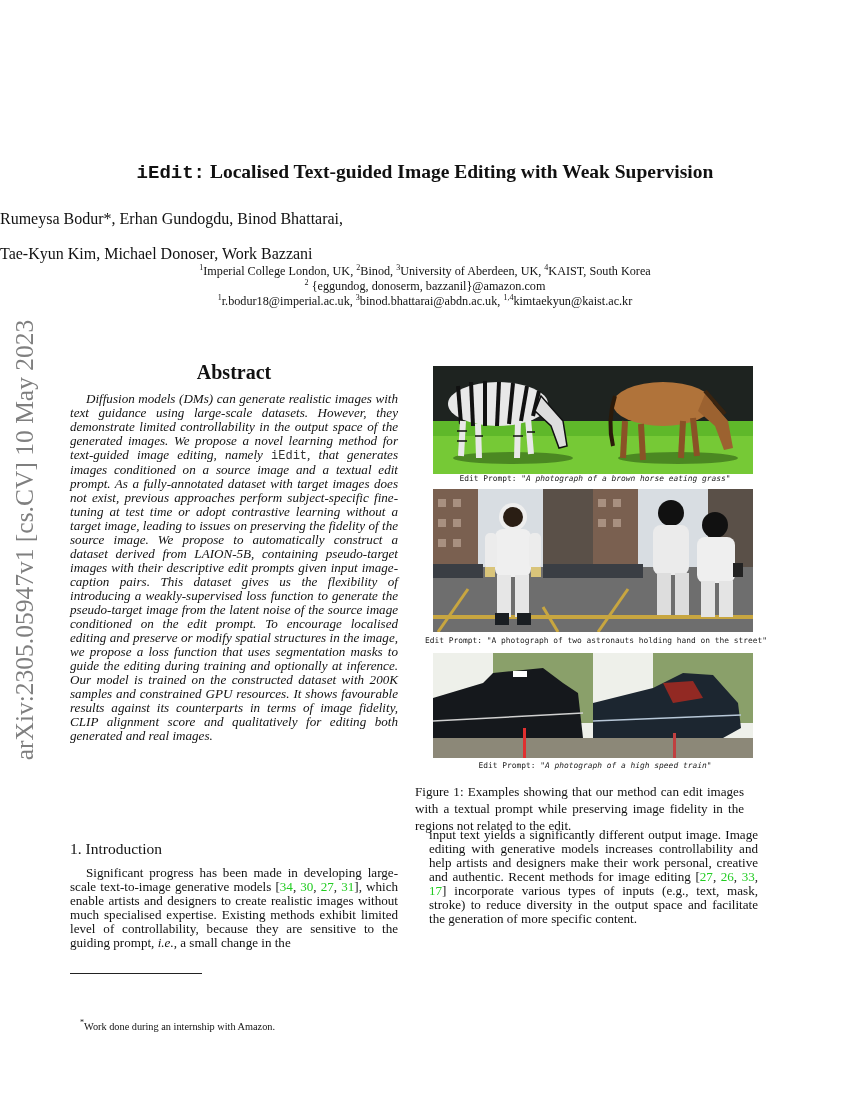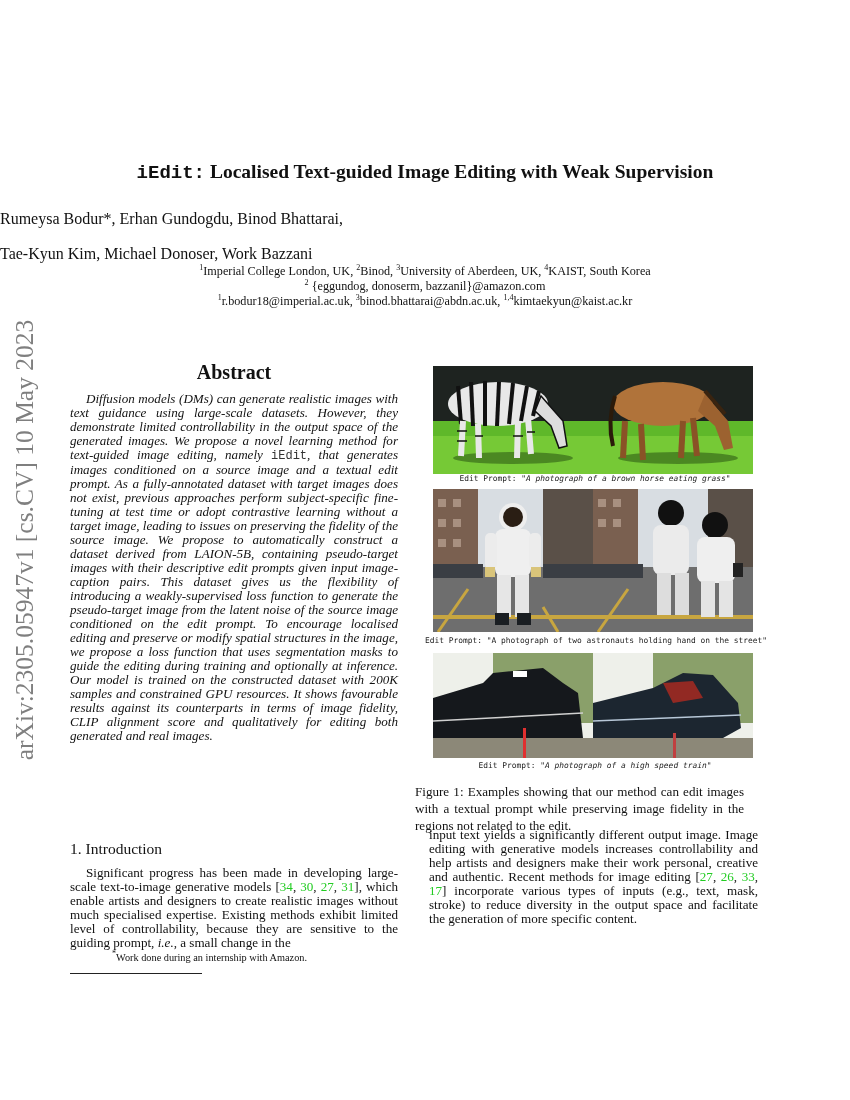--- a/index.html
+++ b/index.html
@@ -15,21 +15,21 @@
            font-size: 25.5px; color: #7f7f7f; white-space: nowrap; width: 500px; text-align: center; }
   .abstract-h { left: 66px; width: 336px; top: 361px; text-align: center; font-weight: bold; font-size: 20px; }
   .col { font-size: 13.1px; line-height: 14px; text-align: justify; }
   .abstract { left: 70px; width: 328px; top: 392px; font-style: italic; }
   .abstract .indent, .intro .indent { text-indent: 16px; }
   .abstract .mono { font-family: "Liberation Mono", "DejaVu Sans Mono", monospace; font-style: normal; font-size: 12px; color: #333; }
   .intro-h { left: 70px; top: 840px; font-weight: normal; font-size: 15.5px; }
   .intro { left: 70px; width: 328px; top: 866px; }
   .cite { color: #22cc22; }
   .fn-rule { left: 70px; top: 973px; width: 132px; height: 0; border-top: 1px solid #222; }
-  .fn { left: 80px; top: 952px; font-size: 10.3px; margin-left: 32px; }
+  .fn { left: 80px; top: 1021px; font-size: 10.3px; }
   .fig { left: 433px; width: 320px; }
   .img { position: absolute; top: 0; height: 100%; overflow: hidden; }
   .img.left { left: 0; width: 160px; }
   .img.right { left: 160px; width: 160px; }
   .prompt { left: 425px; width: 340px; text-align: center; font-family: "DejaVu Sans Mono", "Liberation Mono", monospace; font-size: 7.9px; color: #222; white-space: nowrap; }
   .prompt i { font-style: oblique; }
   .figcap { left: 403px; width: 329px; top: 784px; font-size: 13.1px; line-height: 16.85px; text-align: justify; margin-left: 12px; }
   .rightcol { left: 429px; width: 329px; top: 828px; }
 </style>
 </head>

